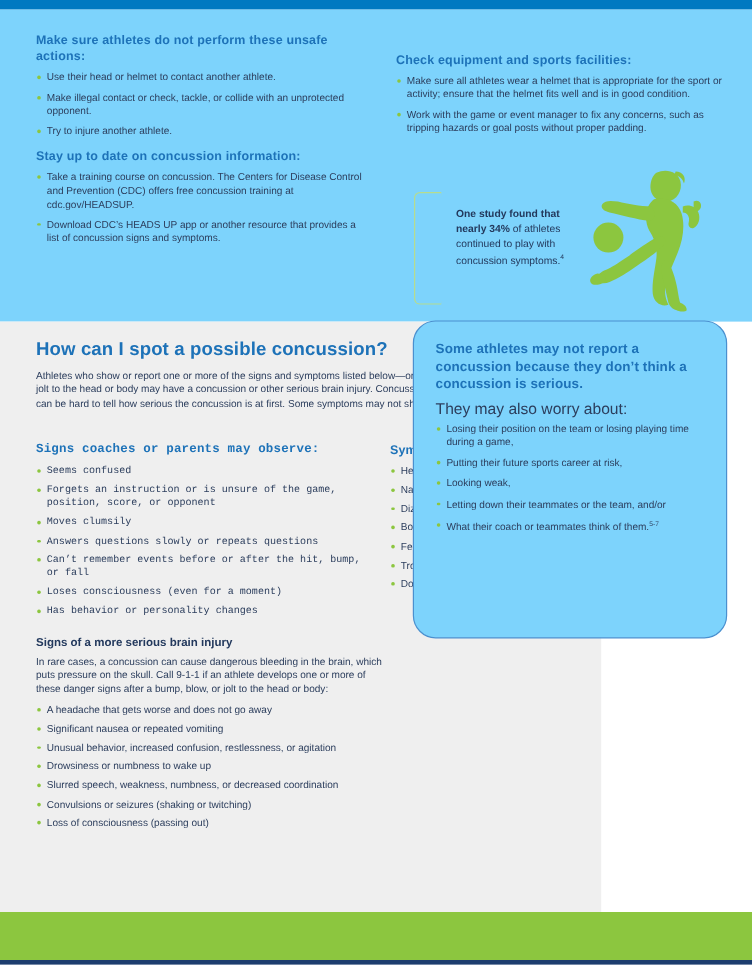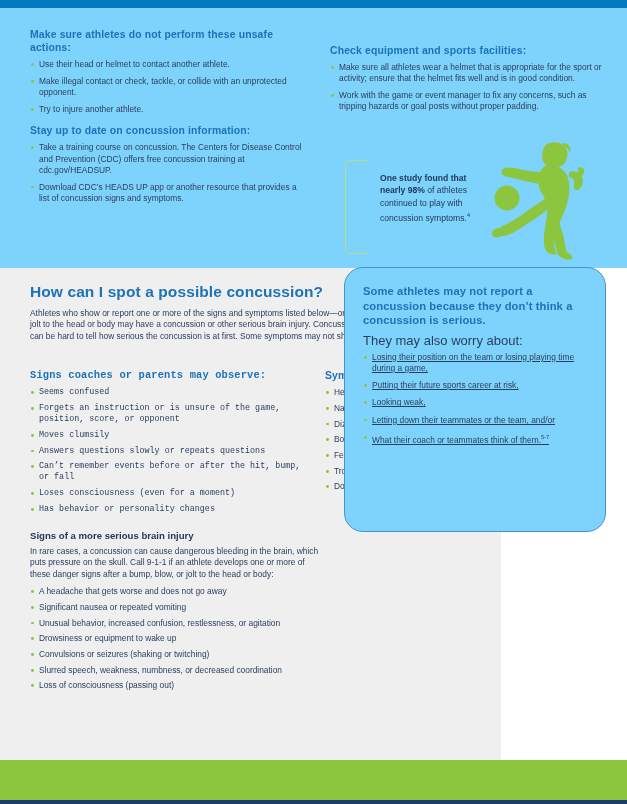--- a/index.html
+++ b/index.html
@@ -83,21 +83,21 @@
   .bluebox{
     position:absolute;left:344px;top:267px;width:262px;height:265px;
     background:#7dd3fc;border:1.3px solid #4a90cf;border-radius:19px;
     box-sizing:border-box;padding:16px 18px 10px 18px;
   }
   .bluebox h3{
     color:#1d72b8;font-weight:bold;font-size:11.2px;line-height:14.6px;
     margin:0 0 7px 0;letter-spacing:.1px;
   }
   .bluebox p{font-size:13px;line-height:11px;margin:0 0 6px 0;color:#2c3e5d;}
-  .bluebox ul.bul li{margin-bottom:6px;text-decoration:underline;}
+  .bluebox ul.bul li{margin-bottom:6px;}
   .bluebox sup{font-size:5.6px;vertical-align:super;}
 </style>
 </head>
 <body>
 
 <div class="page">
 
   <div class="topbar"></div>
 
   <div class="white-sec">
@@ -121,21 +121,21 @@
       <h2 class="h-blue">Check equipment and sports facilities:</h2>
       <ul class="bul">
         <li>Make sure all athletes wear a helmet that is appropriate for the sport or activity; ensure that the helmet fits well and is in good condition.</li>
         <li>Work with the game or event manager to fix any concerns, such as tripping hazards or goal posts without proper padding.</li>
       </ul>
     </div>
 
     <div class="callout">
       <div class="bracket"></div>
       <div class="callout-text">
-        <b>One study found that nearly 98%</b><span> of athletes continued to play with concussion symptoms.</span><sup>4</sup>
+        <b>One study found that nearly 34%</b><span> of athletes continued to play with concussion symptoms.</span><sup>4</sup>
       </div>
       <svg class="athlete" viewBox="0 0 130 120">
         <circle cx="22" cy="58" r="12.5" fill="#8cc63f"></circle>
         <g fill="#8cc63f">
 
           <path d="M62,4 C70,0 80,3 82,11 C84,19 79,27 71,28 C63,29 57,23 57,16 C57,11 59,6 62,4 Z"></path>
 
           <path d="M78,3 C84,3 87,8 85,13 C84,9 81,6 77,6 Z"></path>
 
           <path d="M60,26 C70,24 80,28 83,38 C86,48 84,60 80,70 C76,80 72,88 70,96
@@ -195,23 +195,23 @@
       </ul>
     </div>
 
     <div class="serious">
       <h2 class="h-navy">Signs of a more serious brain injury</h2>
       <p class="body">In rare cases, a concussion can cause dangerous bleeding in the brain, which puts pressure on the skull. Call 9-1-1 if an athlete develops one or more of these danger signs after a bump, blow, or jolt to the head or body:</p>
       <ul class="bul tight">
         <li>A headache that gets worse and does not go away</li>
         <li>Significant nausea or repeated vomiting</li>
         <li>Unusual behavior, increased confusion, restlessness, or agitation</li>
-        <li>Drowsiness or equipment to wake up</li>
+        <li>Drowsiness or numbness to wake up</li>
+        <li>Slurred speech, weakness, numbness, or decreased coordination</li>
         <li>Convulsions or seizures (shaking or twitching)</li>
-        <li>Slurred speech, weakness, numbness, or decreased coordination</li>
         <li>Loss of consciousness (passing out)</li>
       </ul>
     </div>
   </div>
 
   <div class="bottombar"></div>
   <div class="bottomrule"></div>
 
   <div class="bluebox">
     <h3>Some athletes may not report a concussion because they don’t think a concussion is serious.</h3>

